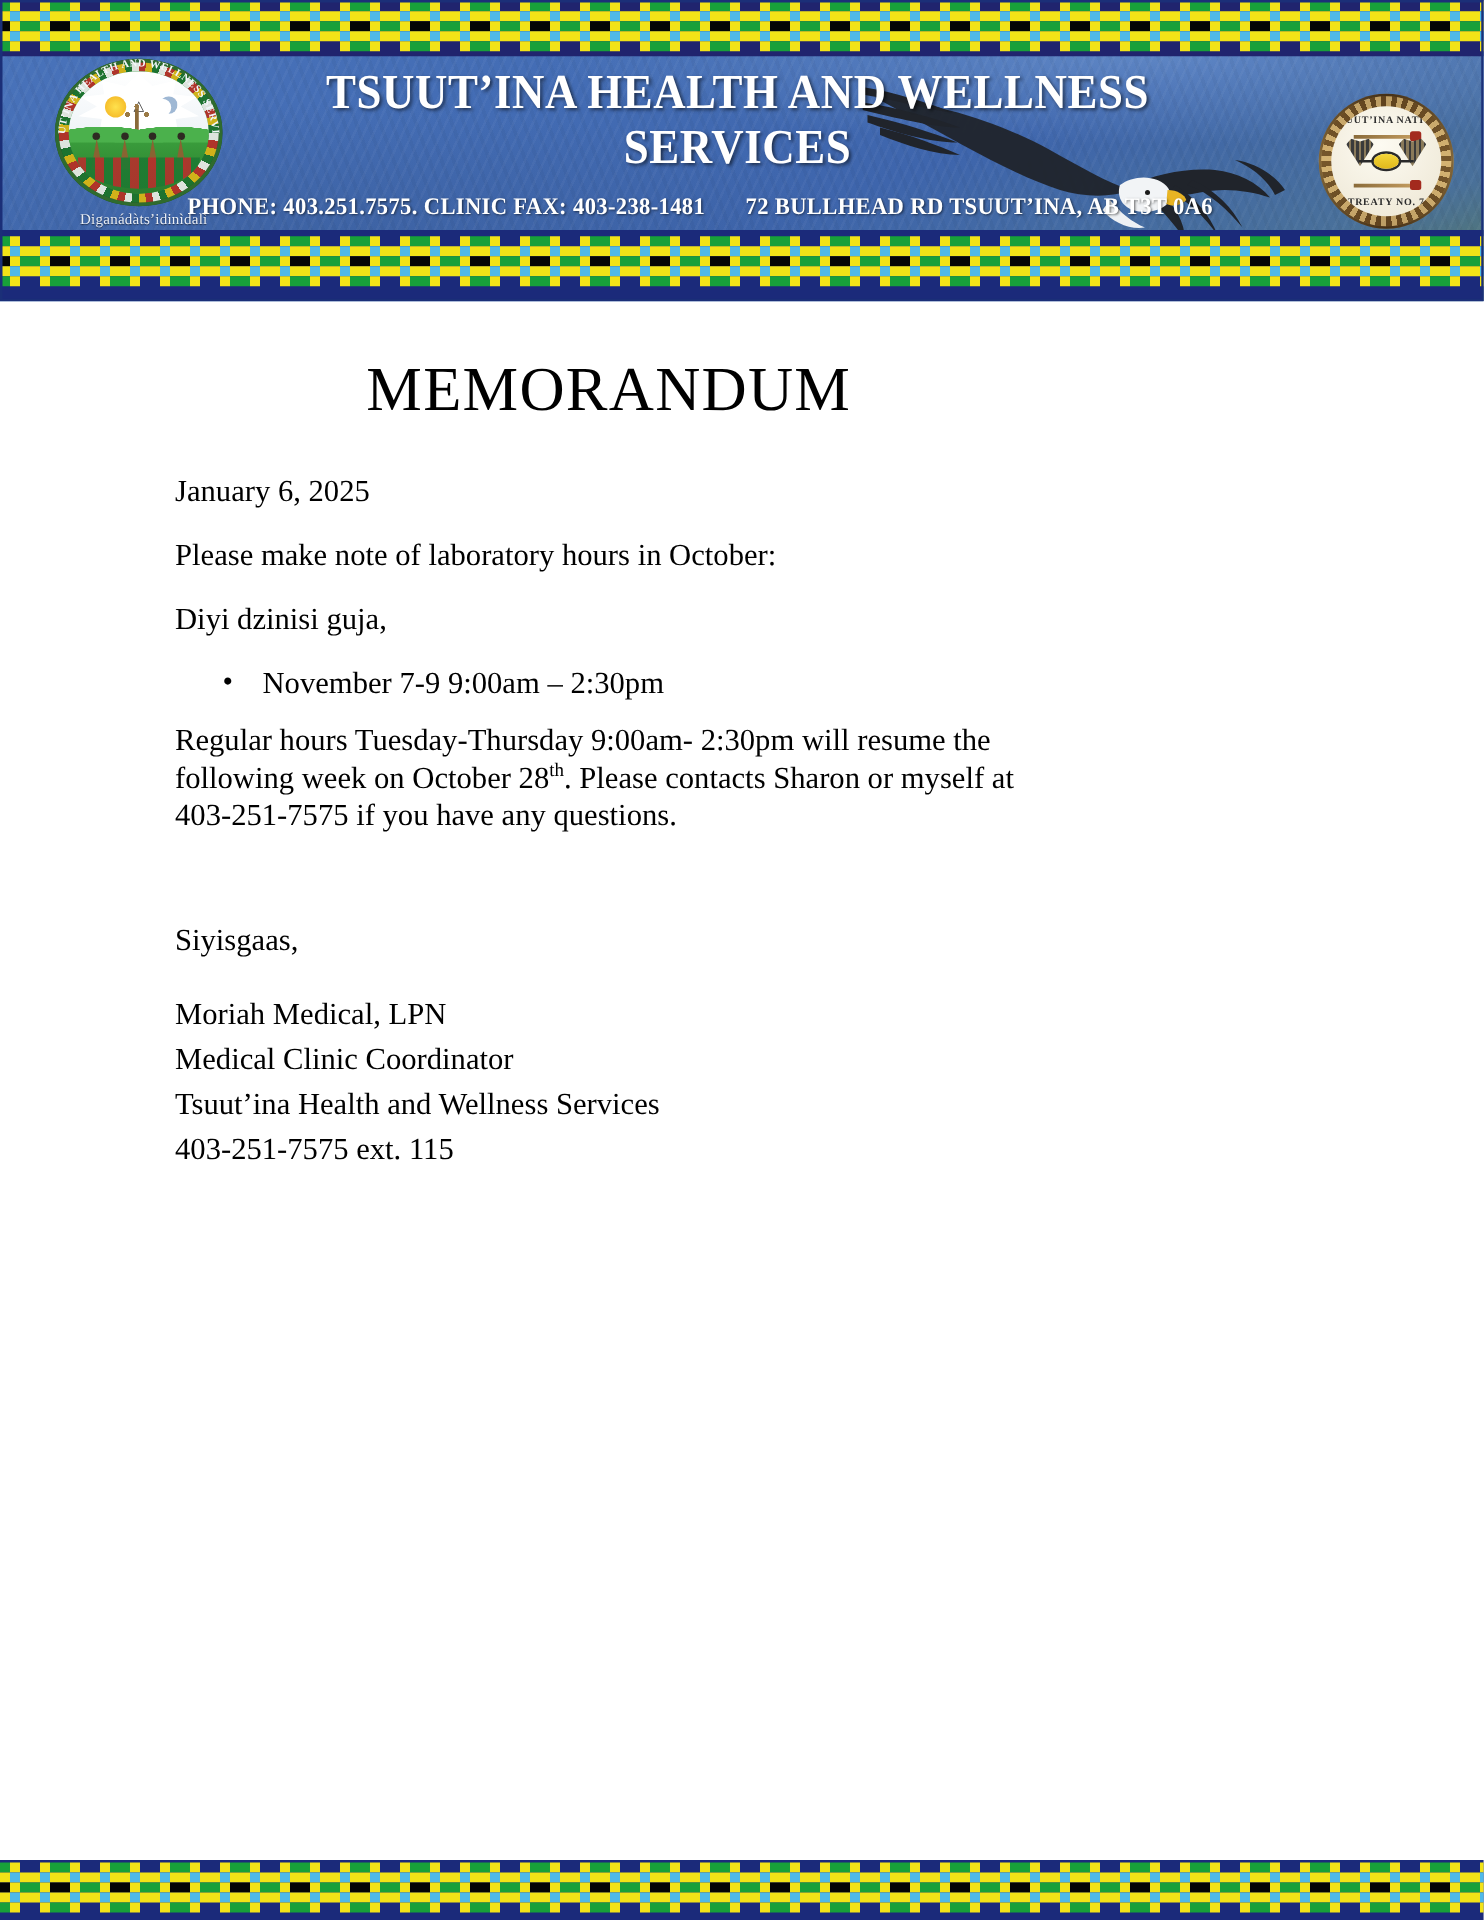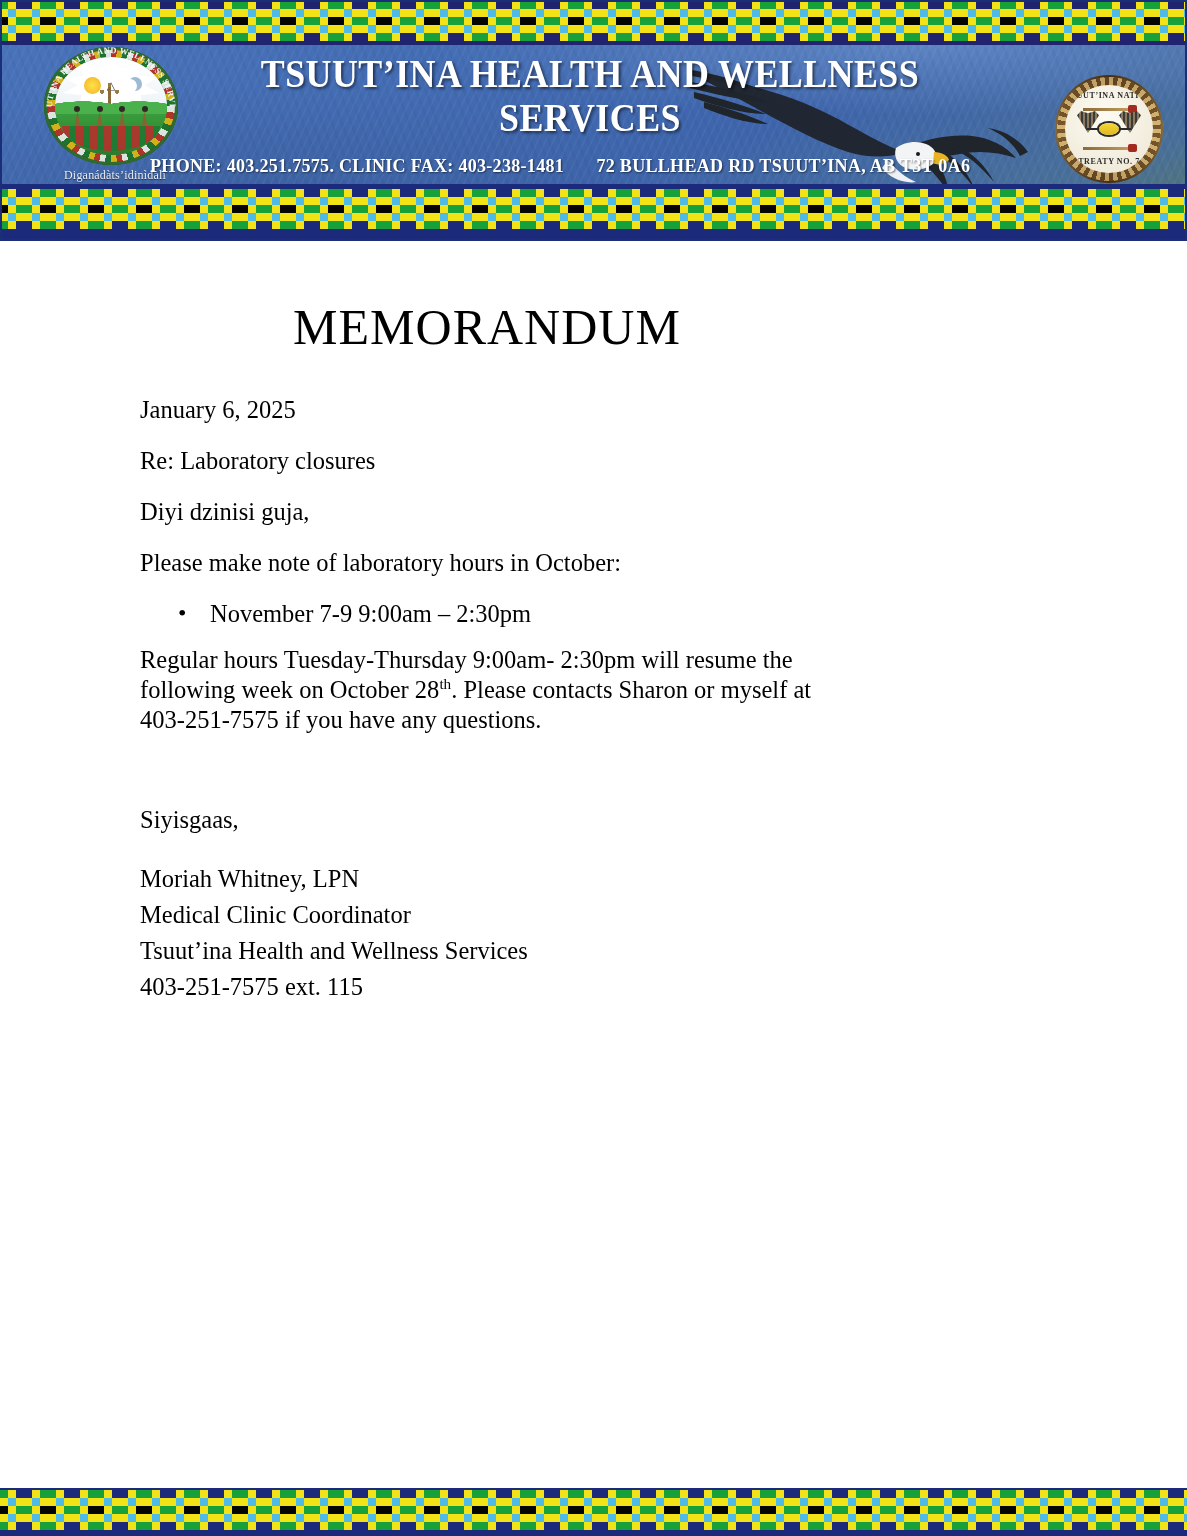--- a/index.html
+++ b/index.html
@@ -296,21 +296,21 @@
     text-shadow: 1px 1px 2px rgba(0,0,0,.55);
     white-space: nowrap;
     transform: scaleX(.95);
     transform-origin: left top;
   }
   .banner-contact .spacer { display:inline-block; width: 34px; }
 
   
   .doc {
     position: absolute;
-    left: 0; top: 257px;
+    left: 0; top: 241px;
     width: 974px;
   }
   .memo-title {
     text-align: center;
     font-size: 50px;
     line-height: 56px;
     font-weight: normal;
     letter-spacing: 1px;
     margin: 42px 0 0 0;
     color: #000;
@@ -1830,40 +1830,39 @@
       </div>
   </div>
   <div class="banner-frame"></div>
 </div>
 
 <div class="doc">
   <h1 class="memo-title">MEMORANDUM</h1>
 
   <div class="body-wrap">
     <p class="p first">January 6, 2025</p>
-    <p class="p">Re: Laboratory closures</p>
+    <p class="p">Please make note of laboratory hours in October:</p>
     <p class="p">Diyi dzinisi guja,</p>
-    <p class="p">Please make note of laboratory hours in October:</p>
 
     <ul class="list">
       <li>
         <span>November 7-9</span><sup></sup>
         <span>9:00am – 2:30pm</span>
         <span class="red"></span>
       </li>
     </ul>
 
     <p class="p para-block"><span>Regular hours Tuesday-Thursday 9:00am- 2:30pm will resume the following week on October 28</span><sup>th</sup><span>. Please contacts Sharon or myself at 403-251-7575 if you have any questions.</span></p>
 
     <div class="gap"></div>
 
     <p class="sign-off">Siyisgaas,</p>
 
     <div class="sig">
-      <div class="sig-line">Moriah Whitney, LPN</div>
+      <div class="sig-line">Moriah Medical, LPN</div>
       <div class="sig-line">Medical Clinic Coordinator</div>
       <div class="sig-line">Tsuut’ina Health and Wellness Services</div>
       <div class="sig-line">403-251-7575 ext. 115</div>
     </div>
   </div>
 </div>
 
 <div class="footer-band">
   <div class="bead-strip" style="align-items: flex-start;">
       <div class="bead-unit" style="flex: 0 0 48px; width: 48px; top: 2px; height: 40px;">

